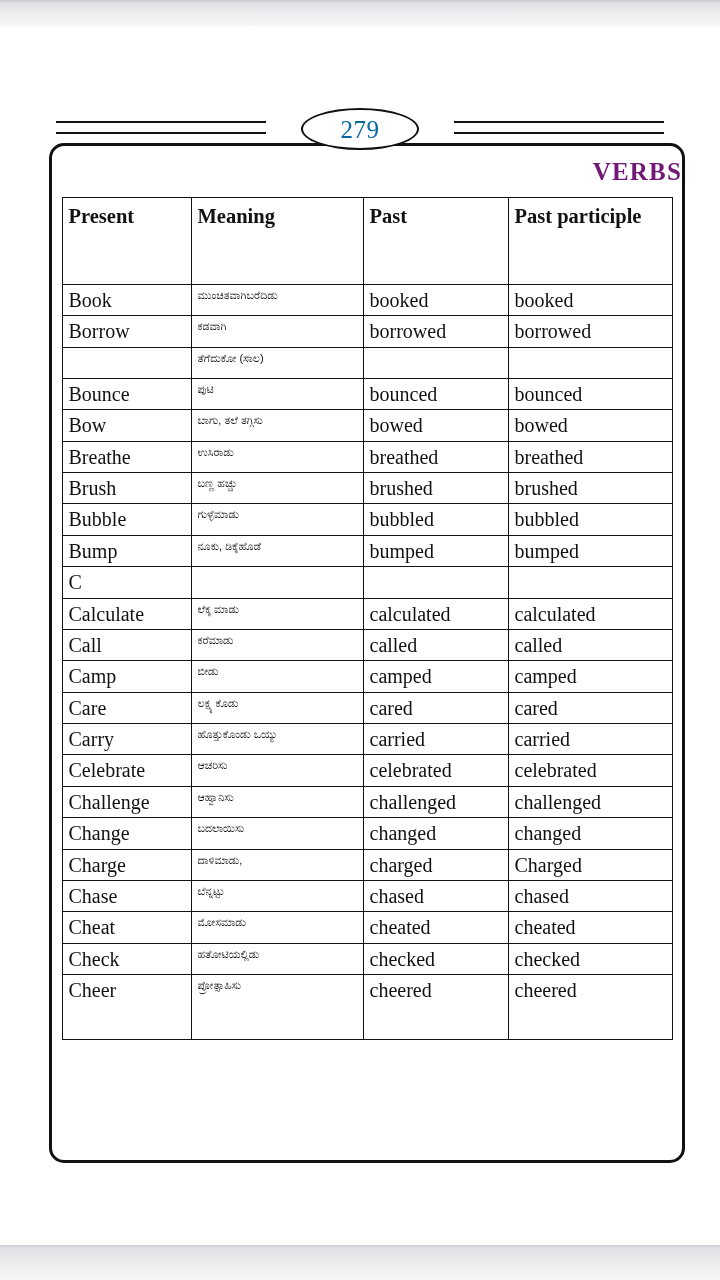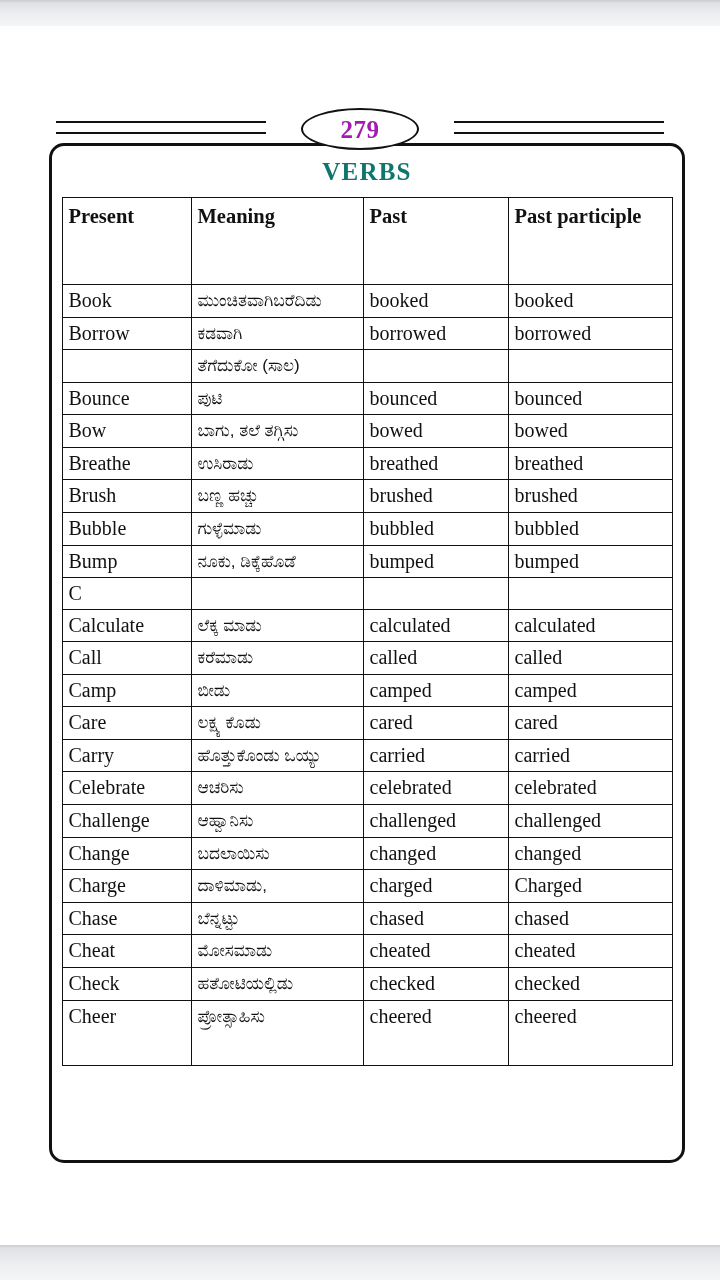--- a/index.html
+++ b/index.html
@@ -71,47 +71,47 @@
     border: 2.5px solid #111;
     border-radius: 50%;
     background: #ffffff;
     display: flex;
     align-items: center;
     justify-content: center;
     z-index: 2;
   }
   .page-num-ellipse span {
     font-family: "Liberation Serif", serif;
-    font-weight: bold;
+    font-weight: normal;
     font-size: 25px;
     letter-spacing: 0.5px;
-    color: #a21caf;
+    color: #0369a1;
     line-height: 1;
   }
 
   
   .verb-frame {
     position: absolute;
     top: 117px;
     left: 49px;
     width: 636px;
     height: 1020px;
     border: 3px solid #111;
     border-radius: 15px;
     background: #ffffff;
     box-sizing: border-box;
   }
 
   .verbs-title {
-    text-align: center;
+    text-align: right;
     font-family: "Liberation Serif", serif;
     font-weight: bold;
     font-size: 25px;
     letter-spacing: 1.2px;
-    color: #0f766e;
+    color: #701a75;
     margin-top: 12px;
     margin-bottom: 11px;
   }
 
   
   table.verb-table {
     border-collapse: collapse;
     margin: 0 auto;
     width: 610px;
     table-layout: fixed;
@@ -141,21 +141,21 @@
   }
 
   td.cell-en {
     font-family: "Liberation Serif", serif;
     font-size: 20px;
     line-height: 1.42;
     white-space: nowrap;
   }
   td.cell-kn {
     font-family: "Liberation Sans", "DejaVu Sans", sans-serif;
-    font-size: 17px;
+    font-size: 11px;
     line-height: 1.74;
     white-space: nowrap;
   }
   tr.row-tall td { height: 62px; }
   tr.row-std td  { height: 28px; }
 </style>
 </head>
 <body>
 
 <div class="chrome-band chrome-top"></div>

